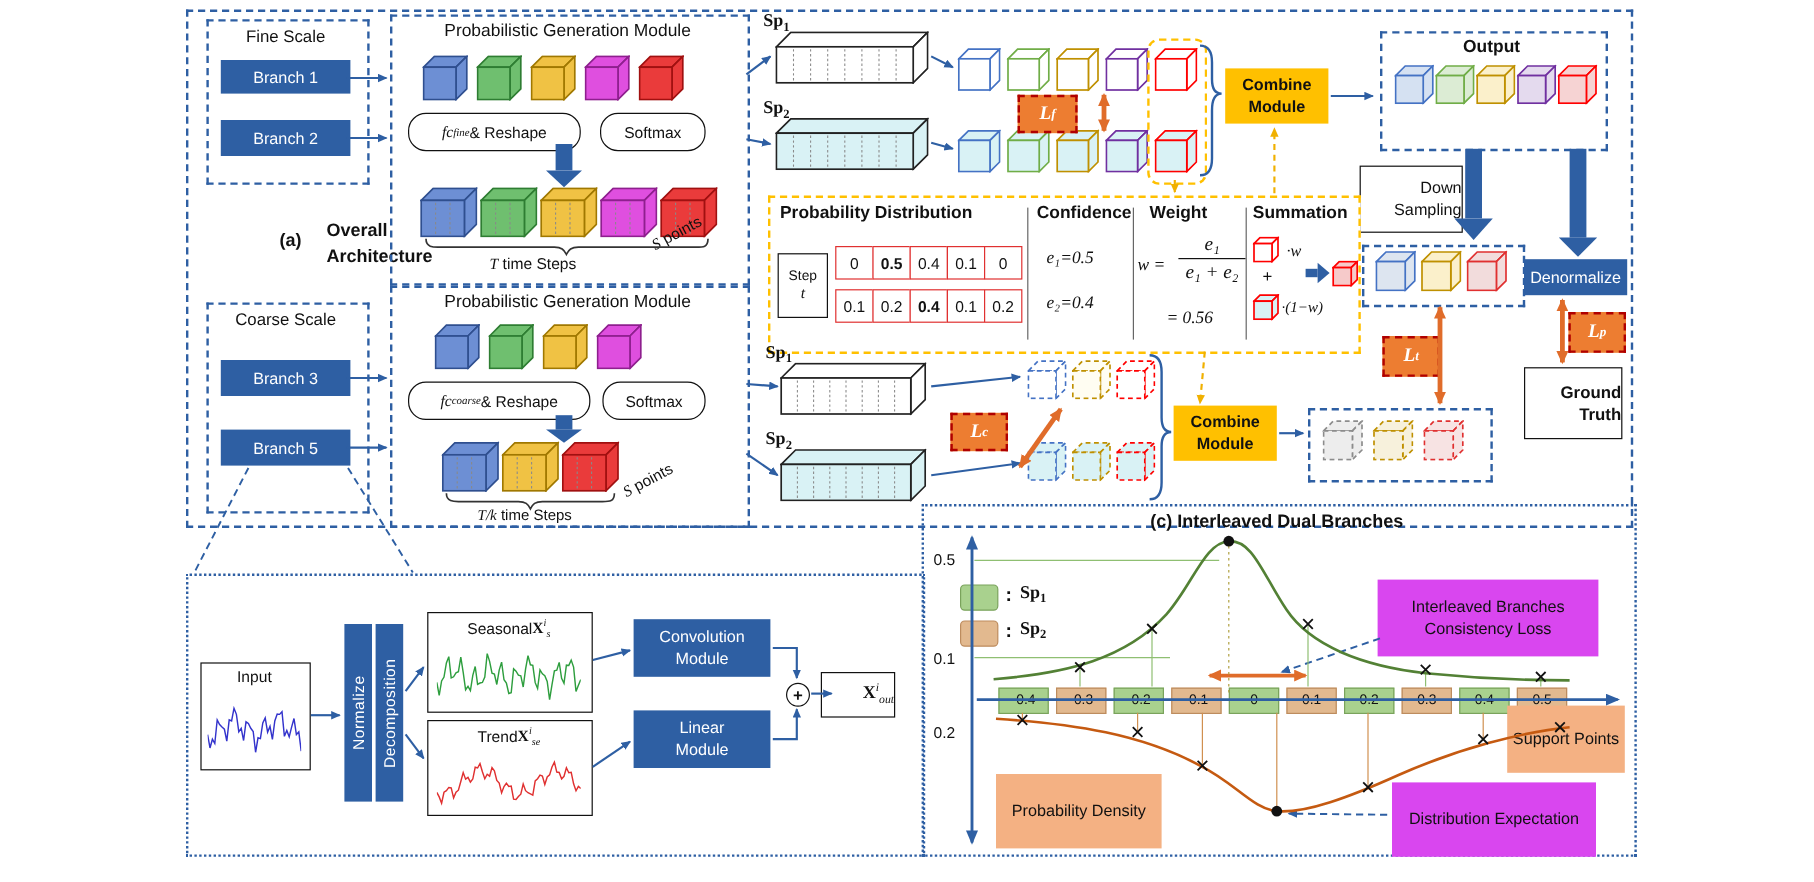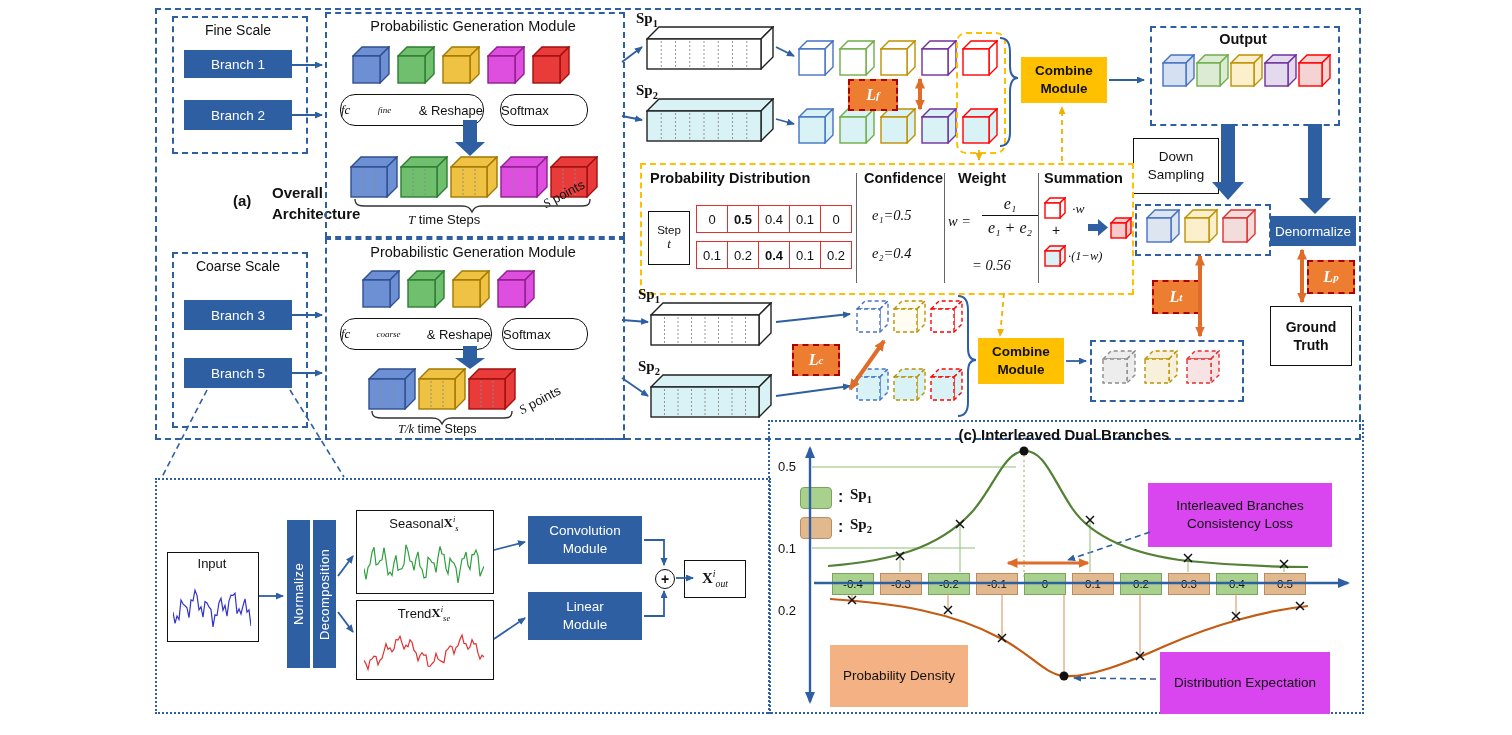--- a/index.html
+++ b/index.html
@@ -2,22 +2,22 @@
 <html><head>
 <meta charset="utf-8">
 <style>
   html,body{margin:0;padding:0;background:#fff}
   #stage{position:relative;width:1512px;height:735px;background:#fff;overflow:hidden;
          font-family:"Liberation Sans",sans-serif;color:#111}
   .abs{position:absolute}
   .dash{border:2px dashed #2e5fa3}
   .dot{border:2.4px dotted #2e5fa3}
   .btn{background:#2e5fa3;color:#fff;display:flex;align-items:center;justify-content:center;font-size:13.5px}
-  .wbox{background:#fff;border:1.4px solid #111;display:flex;flex-direction:column;align-items:center;justify-content:center;text-align:center;font-size:13.5px;line-height:1.3}
-  .rbox{background:#fff;border:1.4px solid #111;border-radius:15px;display:flex;align-items:center;justify-content:space-between;font-size:13px}
+  .wbox{background:#fff;border:1.4px solid #111;display:flex;flex-direction:column;align-items:flex-end;justify-content:center;text-align:center;font-size:13.5px;line-height:1.3}
+  .rbox{background:#fff;border:1.4px solid #111;border-radius:15px;display:flex;align-items:center;justify-content:center;font-size:13px}
   .gold{background:#ffc000;color:#111;display:flex;flex-direction:column;align-items:center;justify-content:center;font-size:13.5px;font-weight:600;line-height:1.3}
   .loss{background:#ed7d31;border:2px dashed #b00000;color:#fff;display:flex;align-items:center;justify-content:center;font-family:"Liberation Serif",serif;font-style:italic;font-weight:bold;font-size:16px}
   .loss sub{font-size:11px}
   .ctr{display:flex;align-items:center;justify-content:center;text-align:center}
   .col{display:flex;flex-direction:column;align-items:center;justify-content:center;text-align:center}
   .b{font-weight:bold}
   .t14{font-size:14px}.t13{font-size:13px}.t15{font-size:15px}
   .math{font-family:"Liberation Serif",serif;font-style:italic}
   .var{font-family:"Liberation Serif",serif;font-weight:bold;font-style:normal}
   .var sup,.var sub{font-size:.65em;font-style:italic;font-weight:normal}
@@ -577,20 +577,21 @@
   <div class="spb" style="left: 928px; top: 573px; background: rgb(169, 209, 142); border-color: rgb(122, 163, 92);">-0.2</div>
   <div class="spb" style="left: 976px; top: 573px; background: rgb(226, 185, 143); border-color: rgb(189, 140, 94);">-0.1</div>
   <div class="spb" style="left: 1024px; top: 573px; background: rgb(169, 209, 142); border-color: rgb(122, 163, 92);">0</div>
   <div class="spb" style="left: 1072px; top: 573px; background: rgb(226, 185, 143); border-color: rgb(189, 140, 94);">0.1</div>
   <div class="spb" style="left: 1120px; top: 573px; background: rgb(169, 209, 142); border-color: rgb(122, 163, 92);">0.2</div>
   <div class="spb" style="left: 1168px; top: 573px; background: rgb(226, 185, 143); border-color: rgb(189, 140, 94);">0.3</div>
   <div class="spb" style="left: 1216px; top: 573px; background: rgb(169, 209, 142); border-color: rgb(122, 163, 92);">0.4</div>
   <div class="spb" style="left: 1264px; top: 573px; background: rgb(226, 185, 143); border-color: rgb(189, 140, 94);">0.5</div>
 
   <div class="abs ann lightblue layer" style="left:1148px;top:483px;width:178px;height:58px">Interleaved Branches Consistency Loss</div>
+  <div class="abs ann lightorange layer" style="left:1256px;top:588px;width:92px;height:50px">Support Points</div>
   <div class="abs ann lightblue layer" style="left:1160px;top:652px;width:164px;height:56px">Distribution Expectation</div>
   <div class="abs ann lightorange layer" style="left:830px;top:645px;width:132px;height:56px">Probability Density</div>
 
   <svg id="ov" width="1512" height="735">
     <defs>
       <marker id="mb" markerUnits="userSpaceOnUse" markerWidth="9" markerHeight="8" refX="7" refY="3.5" orient="auto-start-reverse">
           <path d="M0,0L8,3.5L0,7Z" fill="#2e5fa3"></path>
         </marker>
       <marker id="mbig" markerUnits="userSpaceOnUse" markerWidth="13" markerHeight="12" refX="10" refY="5" orient="auto-start-reverse">
           <path d="M0,0L12,5L0,10Z" fill="#2e5fa3"></path>

